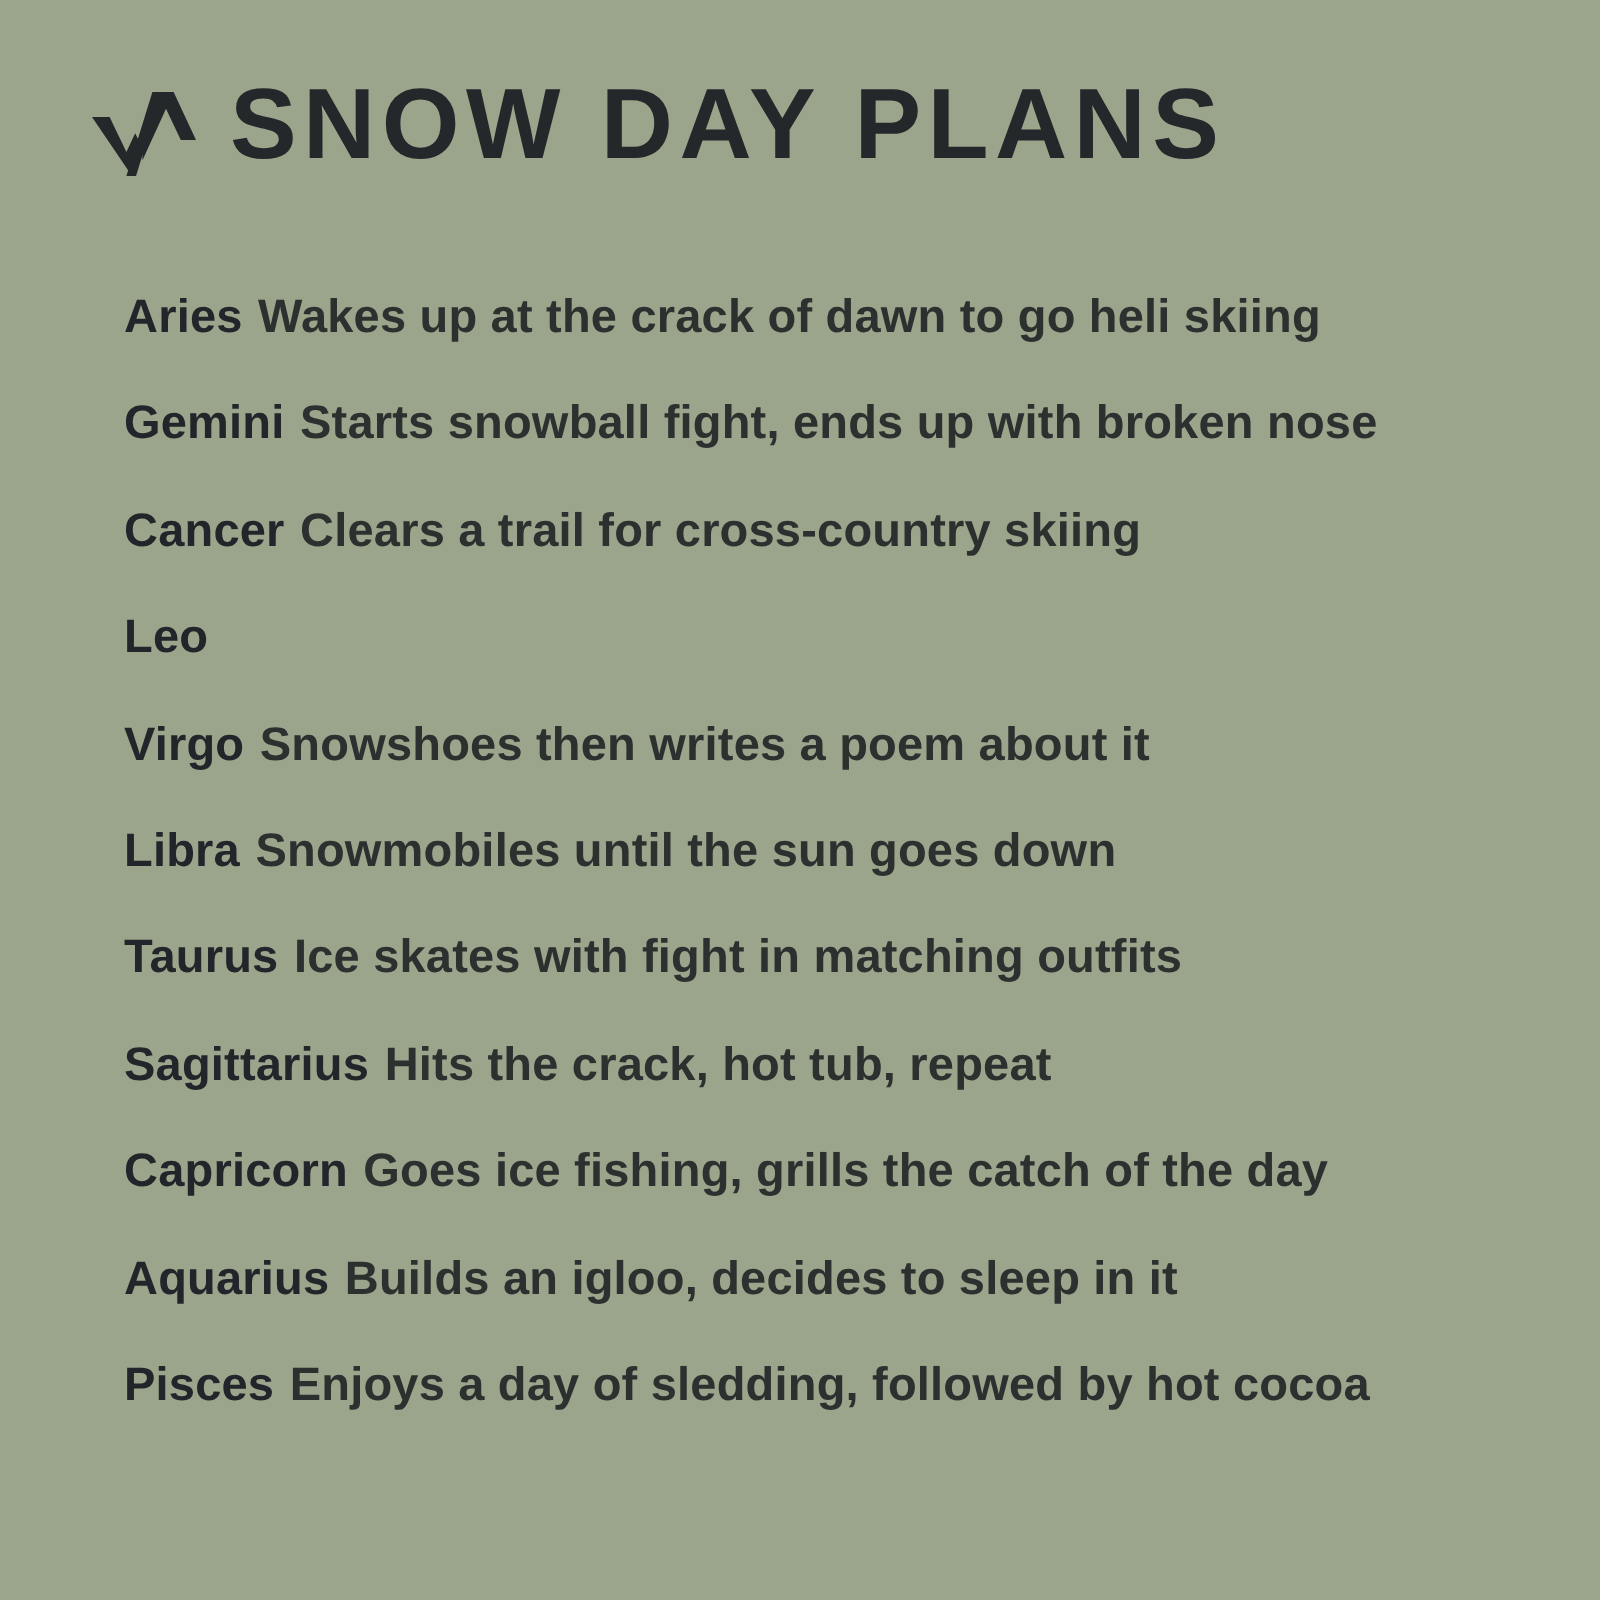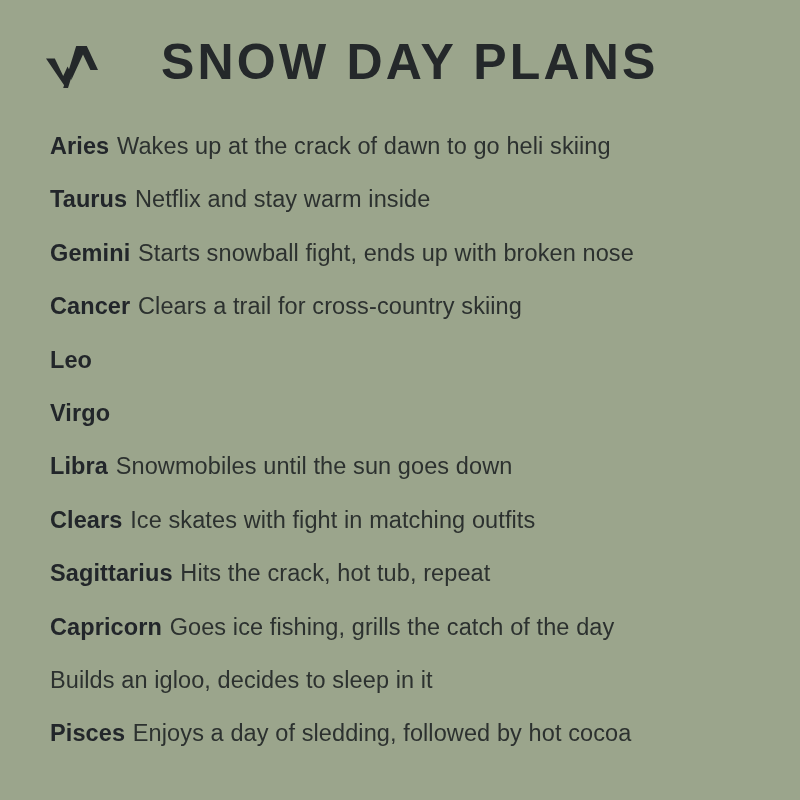--- a/index.html
+++ b/index.html
@@ -25,21 +25,20 @@
   }
 
   
   .header {
     position: absolute;
     left: 46px;
     top: 34px;
     display: flex;
     align-items: center;
     height: 56px;
-    gap: 46px;
   }
   .logo-mark {
     width: 52px;
     height: 42px;
     flex: 0 0 auto;
     display: block;
     margin-right: 17px;
     margin-top: 10px;
   }
   .poster-title {
@@ -53,40 +52,40 @@
     font-family: "Liberation Sans", sans-serif;
   }
 
   
   .sign-list {
     position: absolute;
     left: 46px;
     top: 129px;
     right: 46px;
     list-style: none;
-    margin: 4px;
+    margin: 16px;
     padding: 0;
   }
   .sign-row {
     height: 53.4px;
     display: flex;
     align-items: flex-start;
     white-space: nowrap;
     font-size: 23.5px;
     line-height: 1.12;
     letter-spacing: 0.1px;
     color: #2a2e2b;
   }
   .sign-name {
     font-weight: bold;
     margin-right: 0.33em;
     color: #22262a;
   }
   .sign-desc {
-    font-weight: normal;
+    font-weight: bold;
     color: #2c312f;
   }
 </style>
 </head>
 <body>
 
 <div id="poster" style="background: rgb(155, 165, 140); color: rgb(42, 46, 43);">
 
   <div class="header">
     <svg class="logo-mark" viewBox="0 0 52 42" aria-hidden="true">
@@ -101,54 +100,52 @@
     </svg>
     <h1 class="poster-title">SNOW DAY PLANS</h1>
   </div>
 
   <ul class="sign-list">
     <li class="sign-row">
       <span class="sign-name">Aries</span>
       <span class="sign-desc">Wakes up at the crack of dawn to go heli skiing</span>
     </li>
     <li class="sign-row">
-      <span class="sign-name">Taurus</span>
-      <span class="sign-desc">Netflix and stay warm inside</span>
-    </li>
-    <li class="sign-row">
       <span class="sign-name">Gemini</span>
       <span class="sign-desc">Starts snowball fight, ends up with broken nose</span>
     </li>
     <li class="sign-row">
       <span class="sign-name">Cancer</span>
       <span class="sign-desc">Clears a trail for cross-country skiing</span>
     </li>
     <li class="sign-row">
       <span class="sign-name">Leo</span>
     </li>
     <li class="sign-row">
       <span class="sign-name">Virgo</span>
+      <span class="sign-desc">Snowshoes then writes a poem about it</span>
     </li>
     <li class="sign-row">
       <span class="sign-name">Libra</span>
       <span class="sign-desc">Snowmobiles until the sun goes down</span>
     </li>
     <li class="sign-row">
-      <span class="sign-name">Clears</span>
+      <span class="sign-name">Taurus</span>
       <span class="sign-desc">Ice skates with fight in matching outfits</span>
     </li>
     <li class="sign-row">
       <span class="sign-name">Sagittarius</span>
       <span class="sign-desc">Hits the crack, hot tub, repeat</span>
     </li>
     <li class="sign-row">
       <span class="sign-name">Capricorn</span>
       <span class="sign-desc">Goes ice fishing, grills the catch of the day</span>
     </li>
     <li class="sign-row">
+      <span class="sign-name">Aquarius</span>
       <span class="sign-desc">Builds an igloo, decides to sleep in it</span>
     </li>
     <li class="sign-row">
       <span class="sign-name">Pisces</span>
       <span class="sign-desc">Enjoys a day of sledding, followed by hot cocoa</span>
     </li>
   </ul>
 
 </div>
 

